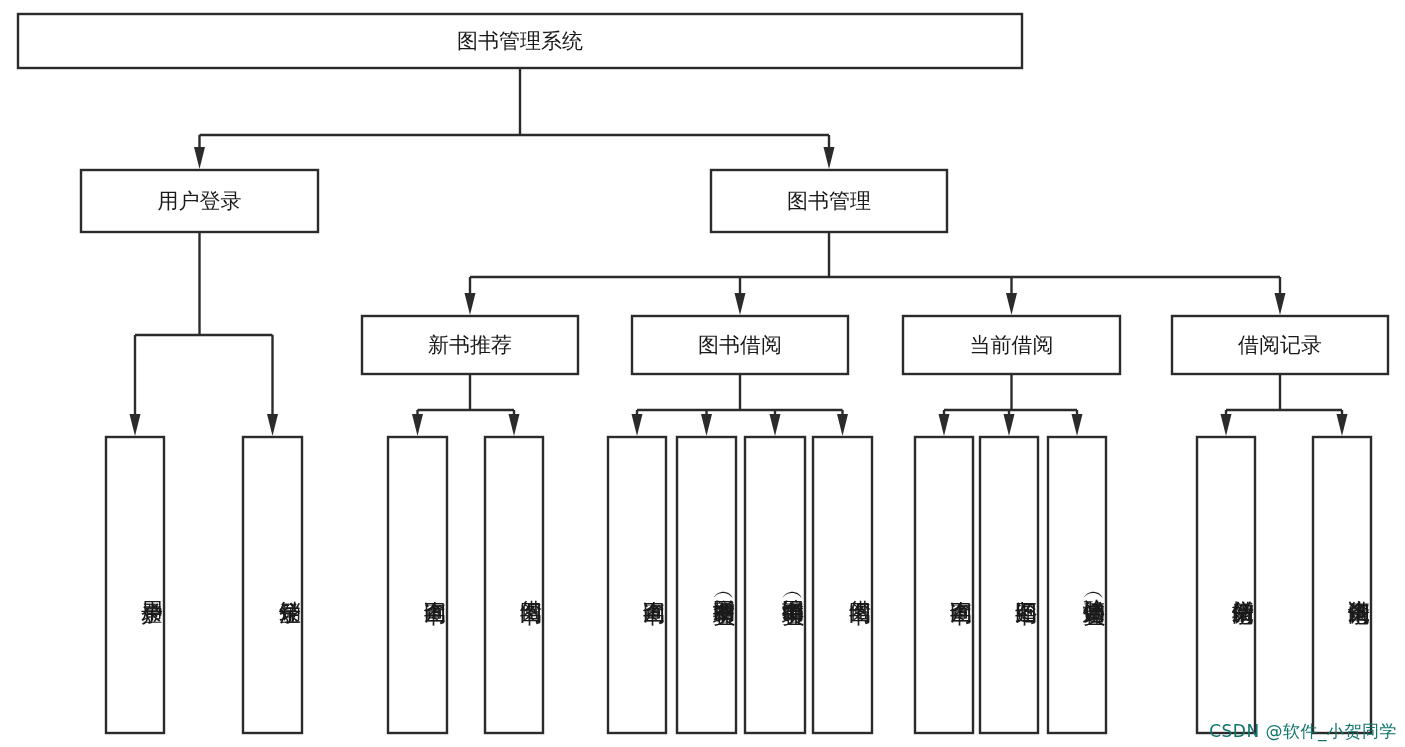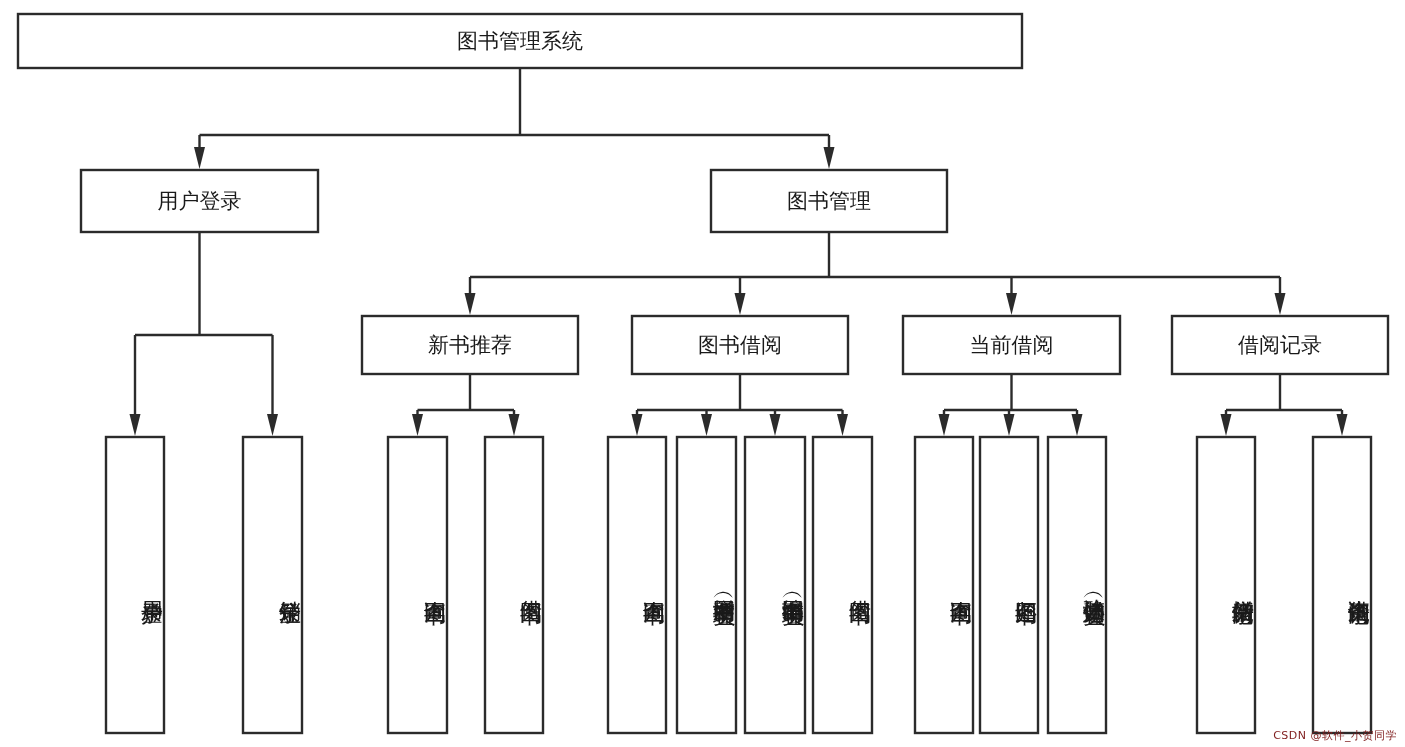--- a/index.html
+++ b/index.html
@@ -63,22 +63,22 @@
     justify-content: center;
     white-space: nowrap;
     pointer-events: none;
     user-select: none;
   }
   .watermark {
     position: absolute;
     right: 8px;
     bottom: 4px;
     font-family: "DejaVu Sans", "Liberation Sans", sans-serif;
-    font-size: 11px;
-    color: #7f1d1d;
+    font-size: 17px;
+    color: #0f766e;
     letter-spacing: 0.5px;
     white-space: nowrap;
   }
 </style>
 </head>
 <body>
 
 <div id="diagram-root">
 
   <svg id="flow-svg" viewBox="0 0 1405 747">

